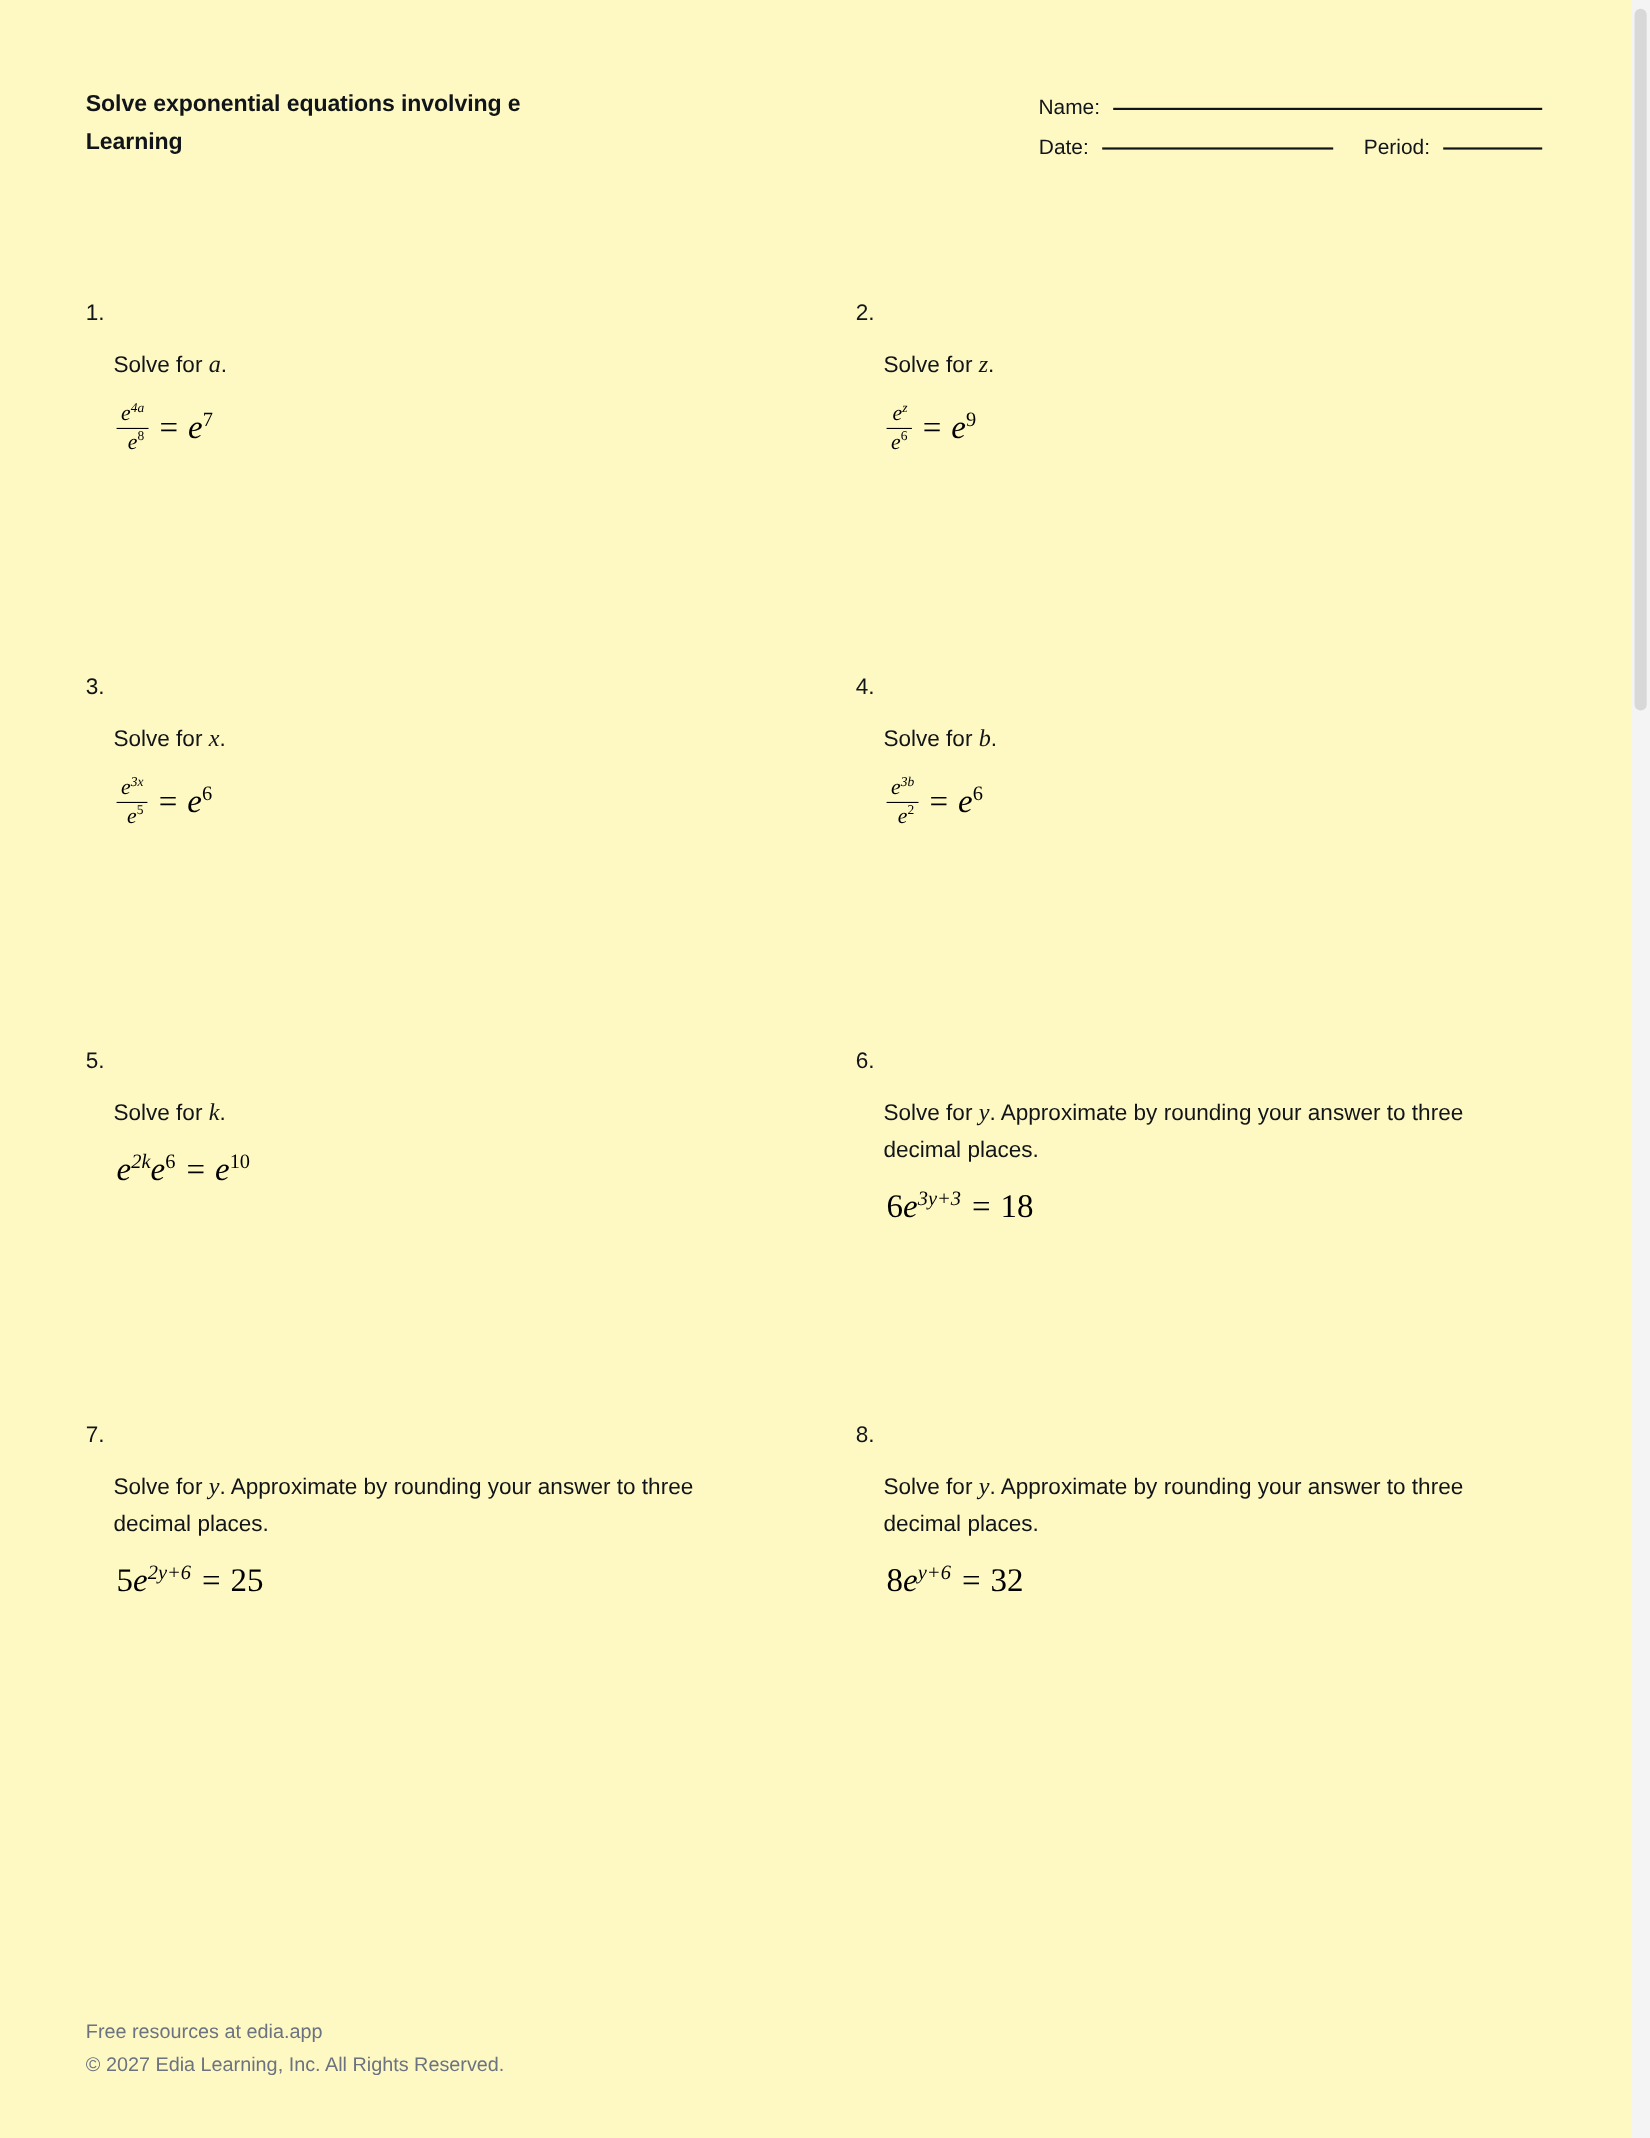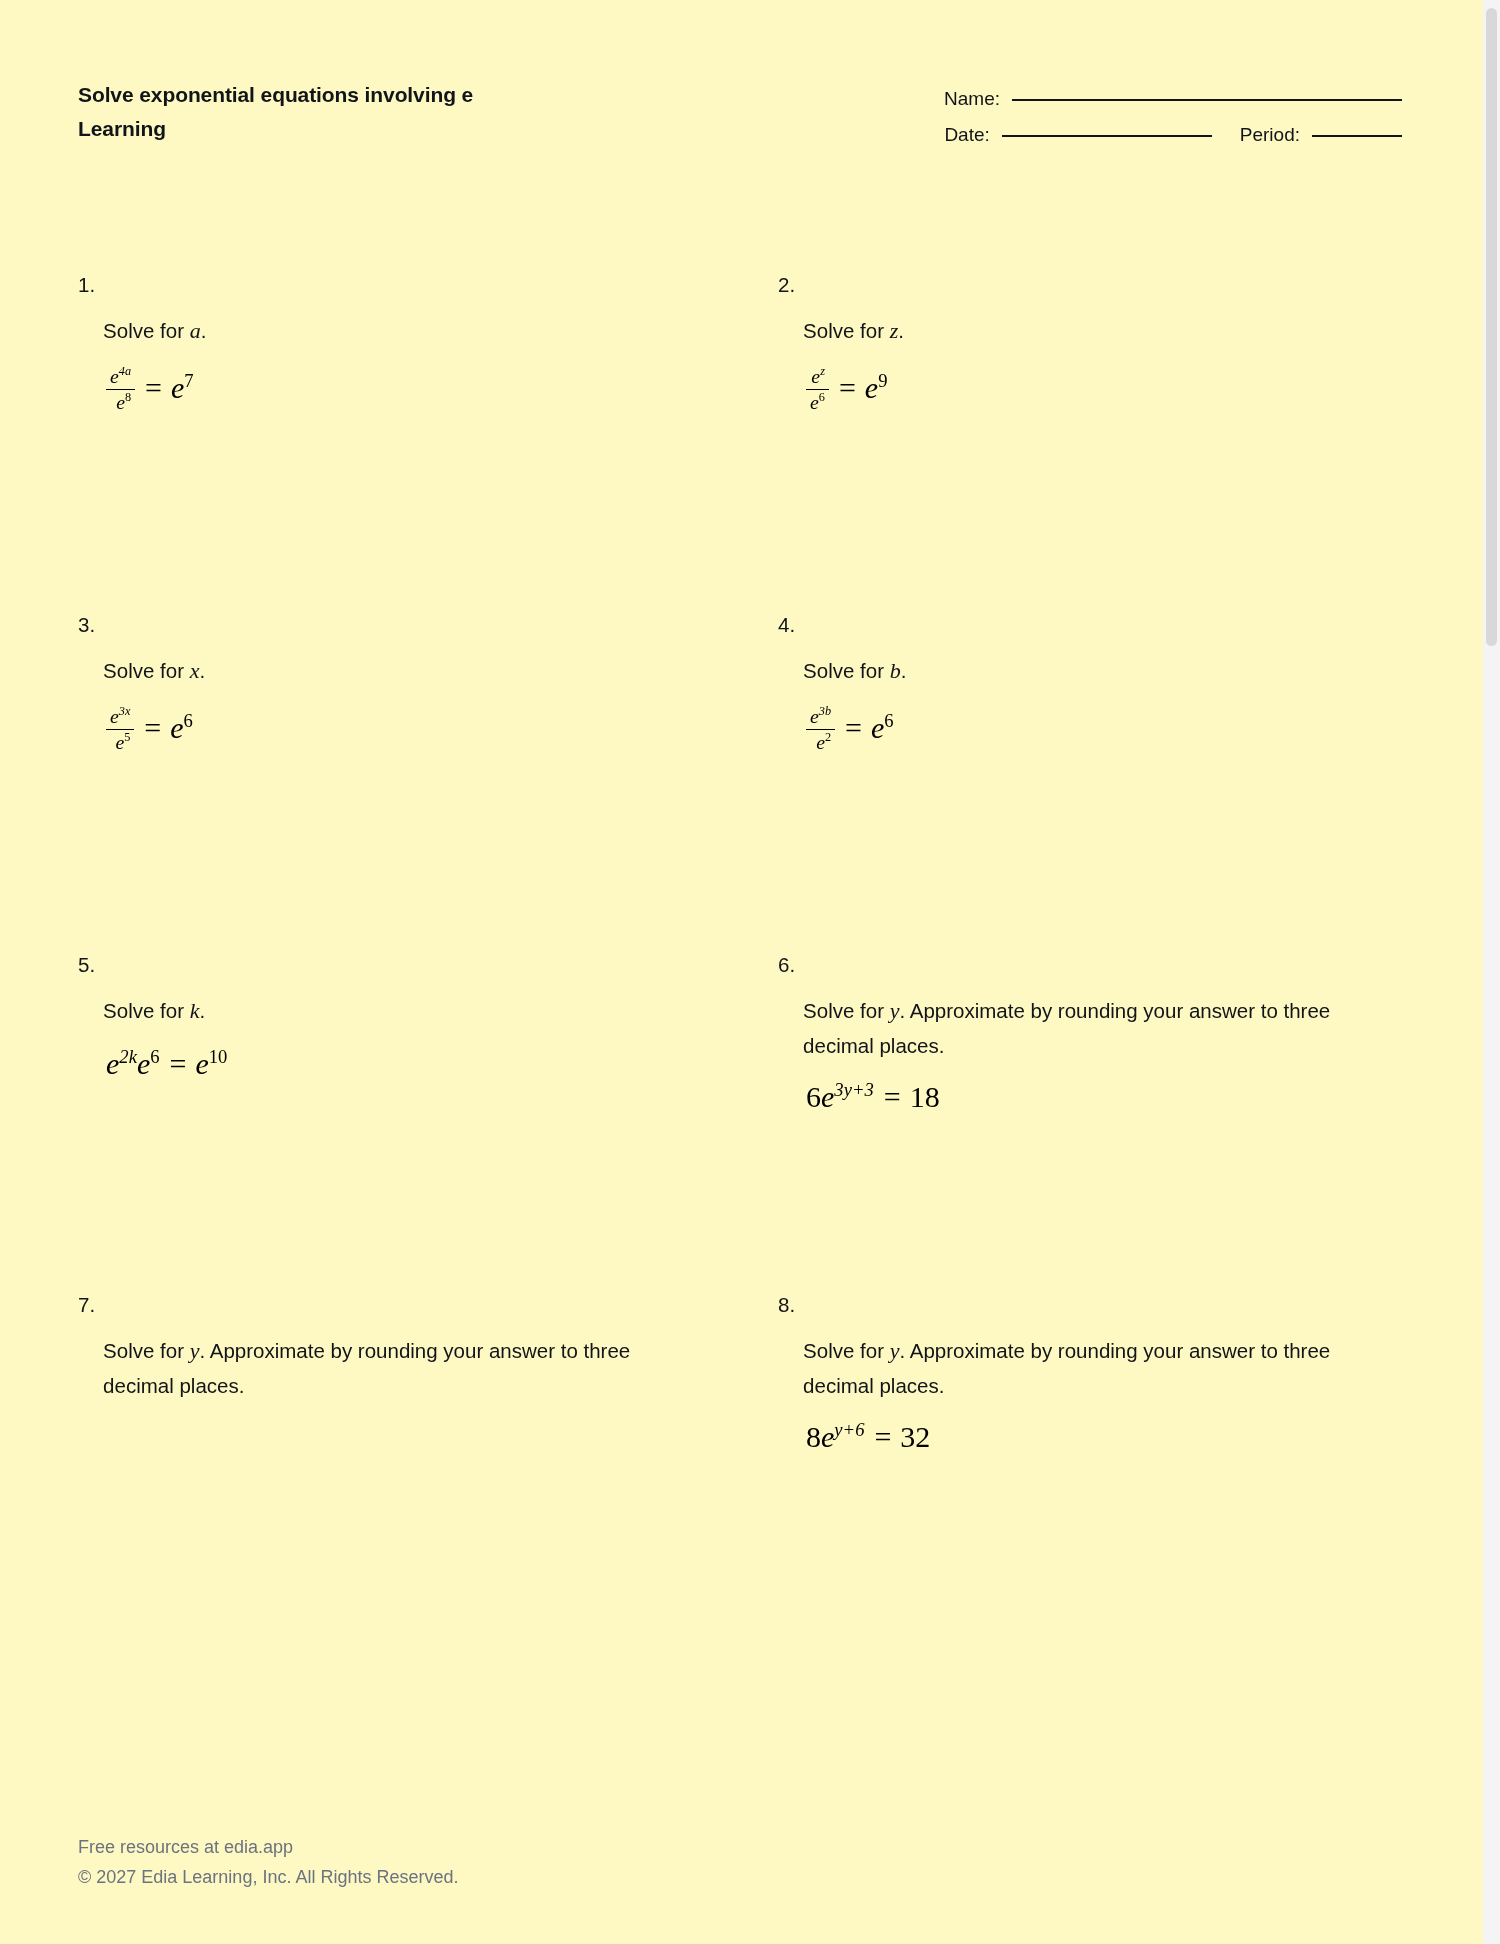--- a/index.html
+++ b/index.html
@@ -276,20 +276,23 @@
       <div class="equation eq-large">
         <span class="up">6</span><span class="it">e</span><sup class="exp it">3y+3</sup><span class="eqsign">=</span><span class="up">18</span>
       </div>
     </div>
 
     <div class="problem">
       <div class="prompt">
         <span class="prompt-number">7.</span>
         <span class="prompt-text"><span>Solve for </span><span class="mathvar">y</span><span>. Approximate by rounding your answer to three decimal places.</span></span>
       </div>
+      <div class="equation eq-large">
+        <span class="up">5</span><span class="it">e</span><sup class="exp it">2y+6</sup><span class="eqsign">=</span><span class="up">25</span>
+      </div>
     </div>
 
     <div class="problem">
       <div class="prompt">
         <span class="prompt-number">8.</span>
         <span class="prompt-text"><span>Solve for </span><span class="mathvar">y</span><span>. Approximate by rounding your answer to three decimal places.</span></span>
       </div>
       <div class="equation eq-large">
         <span class="up">8</span><span class="it">e</span><sup class="exp it">y+6</sup><span class="eqsign">=</span><span class="up">32</span>
       </div>

